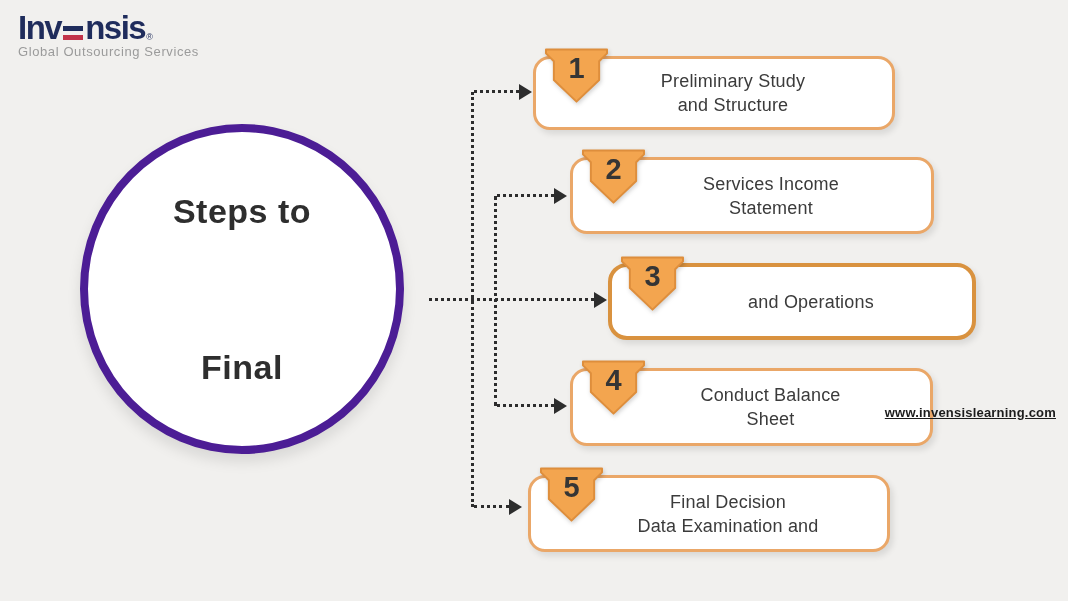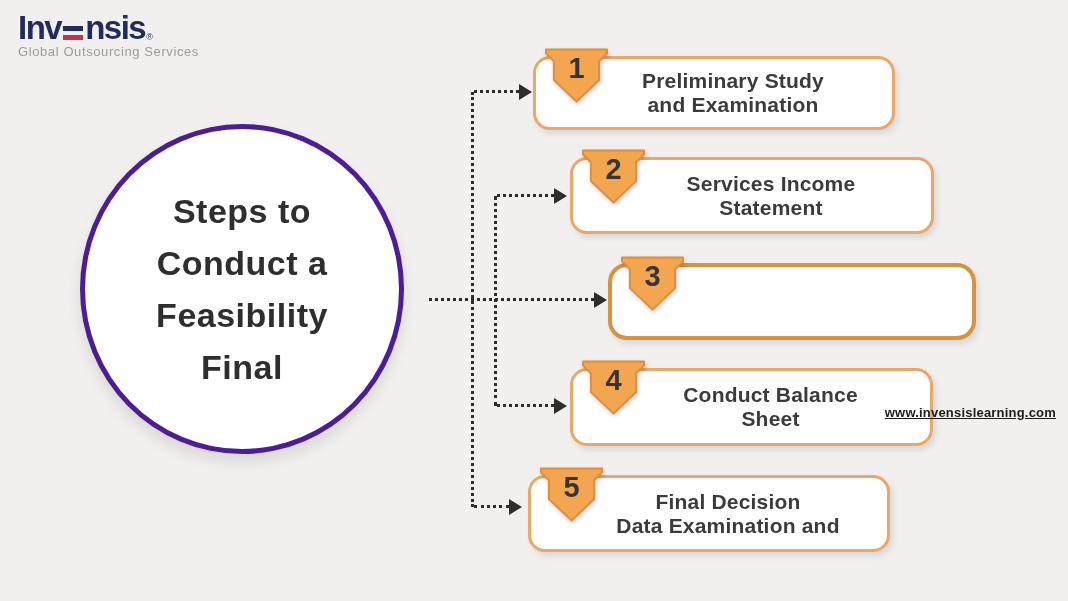--- a/index.html
+++ b/index.html
@@ -29,21 +29,21 @@
   .logo-reg { font-size: 9px; color: #1f2c5c; align-self: flex-end; margin: 0 0 4px 1px; }
   .logo-tagline {
     font-size: 13px; color: #9b9b9b; letter-spacing: 0.6px;
     padding-right: 12px; margin-top: -2px;
   }
 
   
   .circle {
     position: absolute; left: 80px; top: 124px;
     width: 324px; height: 330px;
-    background: #ffffff; border: 5px solid #4c1d95; border-radius: 50%;
+    background: #ffffff; border: 8px solid #4c1d95; border-radius: 50%;
     display: flex; align-items: center; justify-content: center;
     box-shadow: 0 8px 14px rgba(0,0,0,0.10);
   }
   .circle-title {
     text-align: center; font-weight: 700; color: #2e2e2e;
     font-size: 34px; line-height: 52px; letter-spacing: 0.5px;
   }
 
   
   .dot-h { position: absolute; height: 0; border-top: 3.5px dotted #2d2d2d; }
@@ -70,21 +70,21 @@
   .step-box {
     position: absolute; background: #ffffff;
     border: 3px solid #eaa768; border-radius: 17px;
     box-shadow: 3px 4px 6px rgba(0,0,0,0.10);
     display: flex; flex-direction: column; align-items: center; justify-content: center;
     padding-left: 52px; padding-right: 14px;
     text-align: center;
   }
   .step-box.main { border: 4px solid #d9923f; border-radius: 19px; }
   .step-line {
-    font-size: 21px; line-height: 24px; font-weight: 700;
+    font-size: 18px; line-height: 24px; font-weight: 400;
     color: #3b3b3b; letter-spacing: 0.2px; white-space: nowrap;
   }
   .step-1 { left: 533px; top: 56px;  width: 362px; height: 74px; }
   .step-2 { left: 570px; top: 157px; width: 364px; height: 77px; }
   .step-3 { left: 608px; top: 263px; width: 368px; height: 77px; }
   .step-4 { left: 570px; top: 368px; width: 363px; height: 78px; }
   .step-5 { left: 528px; top: 475px; width: 362px; height: 77px; }
 
   .badge {
     position: absolute; left: 9px; top: -12px; width: 63px; height: 58px;
@@ -116,22 +116,22 @@
       </span>
       <span class="logo-word">nsis</span>
       <span class="logo-reg">®</span>
     </div>
     <div class="logo-tagline">Global Outsourcing Services</div>
   </div>
 
   <div class="circle">
     <div class="circle-title">
       <span>Steps to</span><br>
-      <span>Conduct a</span><br>
-      <span>Feasibility</span><br>
+      <br>
+      <br>
       <span>Final</span>
     </div>
   </div>
 
   <div class="dot-h line-main"></div>
   <div class="arrow-r arrow-main"></div>
   <div class="dot-v vline-outer"></div>
   <div class="dot-v vline-inner"></div>
   <div class="dot-h branch-1"></div>
   <div class="arrow-r arrow-1"></div>
@@ -143,41 +143,42 @@
   <div class="arrow-r arrow-5"></div>
 
   <div class="step-box step-1">
     <div class="badge">
       <svg width="63" height="58" viewBox="0 0 64 58">
         <polygon points="1,2 63,2 63,6 55,14 55,33 32,55 9,33 9,14 1,6" fill="#f3a54f" stroke="#de8e3c" stroke-width="2" stroke-linejoin="round"></polygon>
       </svg>
       <div class="badge-num">1</div>
     </div>
     <div class="step-line">Preliminary Study</div>
-    <div class="step-line">and Examination</div>
+    <div class="step-line">and Structure</div>
   </div>
 
   <div class="step-box step-2">
     <div class="badge">
       <svg width="63" height="58" viewBox="0 0 64 58">
         <polygon points="1,2 63,2 63,6 55,14 55,33 32,55 9,33 9,14 1,6" fill="#f3a54f" stroke="#de8e3c" stroke-width="2" stroke-linejoin="round"></polygon>
       </svg>
       <div class="badge-num">2</div>
     </div>
     <div class="step-line">Services Income</div>
     <div class="step-line">Statement</div>
   </div>
 
   <div class="step-box step-3 main">
     <div class="badge">
       <svg width="63" height="58" viewBox="0 0 64 58">
         <polygon points="1,2 63,2 63,6 55,14 55,33 32,55 9,33 9,14 1,6" fill="#f3a54f" stroke="#de8e3c" stroke-width="2" stroke-linejoin="round"></polygon>
       </svg>
       <div class="badge-num">3</div>
     </div>
+    <div class="step-line">and Operations</div>
   </div>
 
   <div class="step-box step-4">
     <div class="badge">
       <svg width="63" height="58" viewBox="0 0 64 58">
         <polygon points="1,2 63,2 63,6 55,14 55,33 32,55 9,33 9,14 1,6" fill="#f3a54f" stroke="#de8e3c" stroke-width="2" stroke-linejoin="round"></polygon>
       </svg>
       <div class="badge-num">4</div>
     </div>
     <div class="step-line">Conduct Balance</div>

